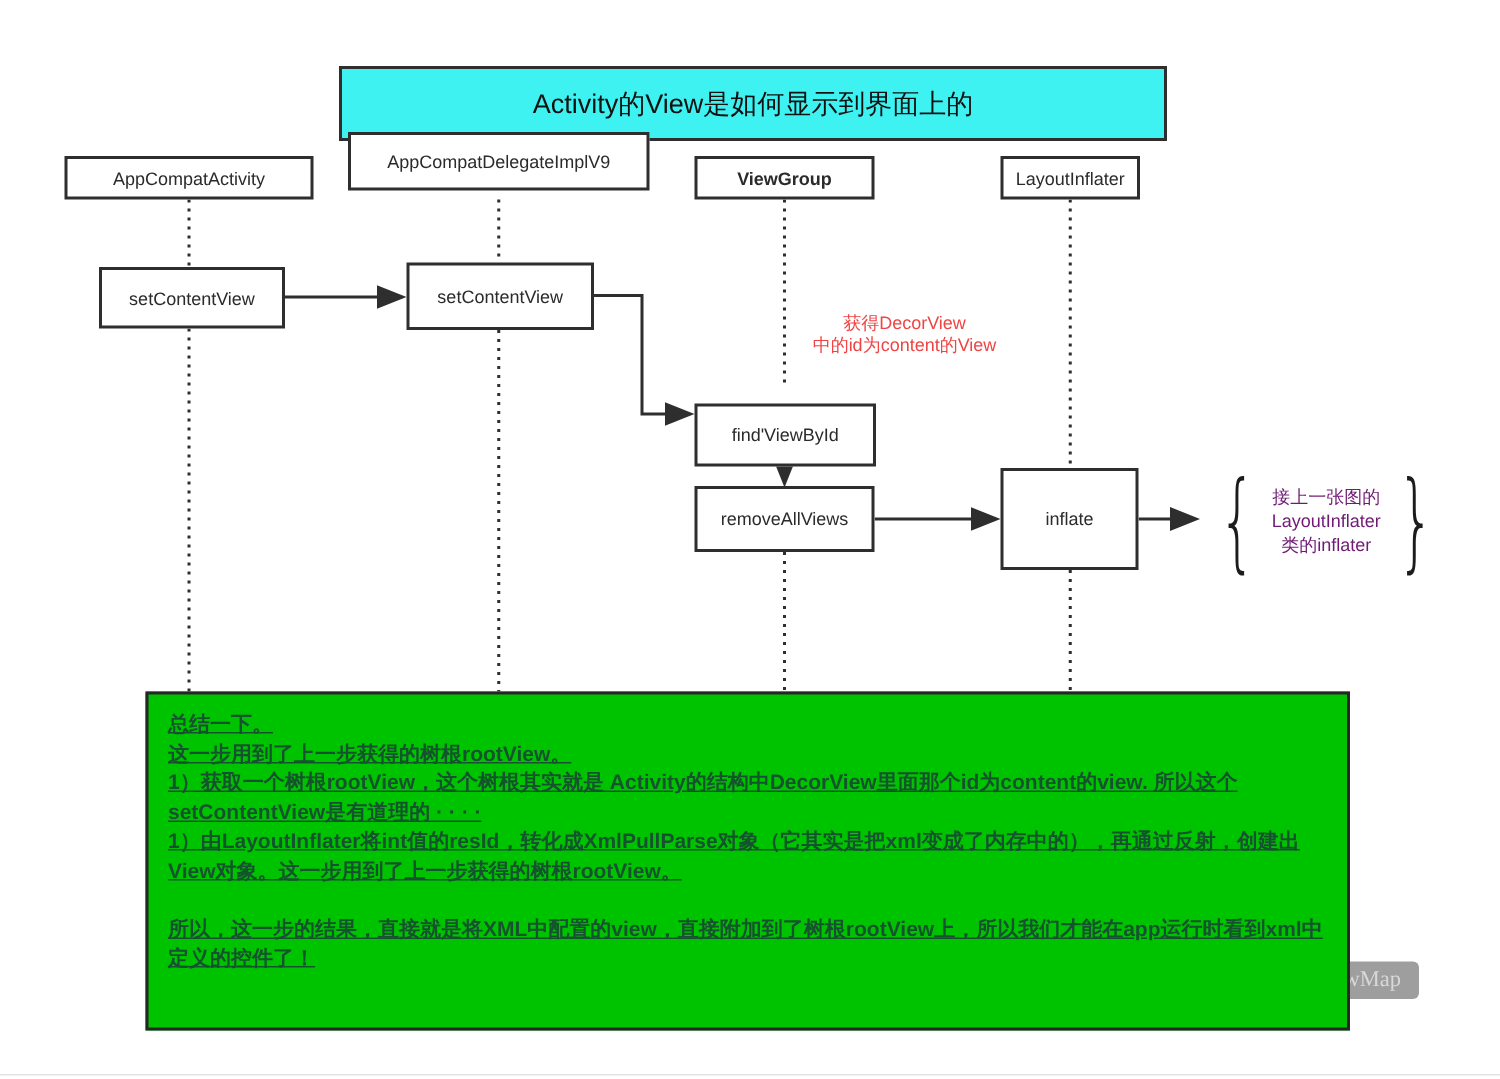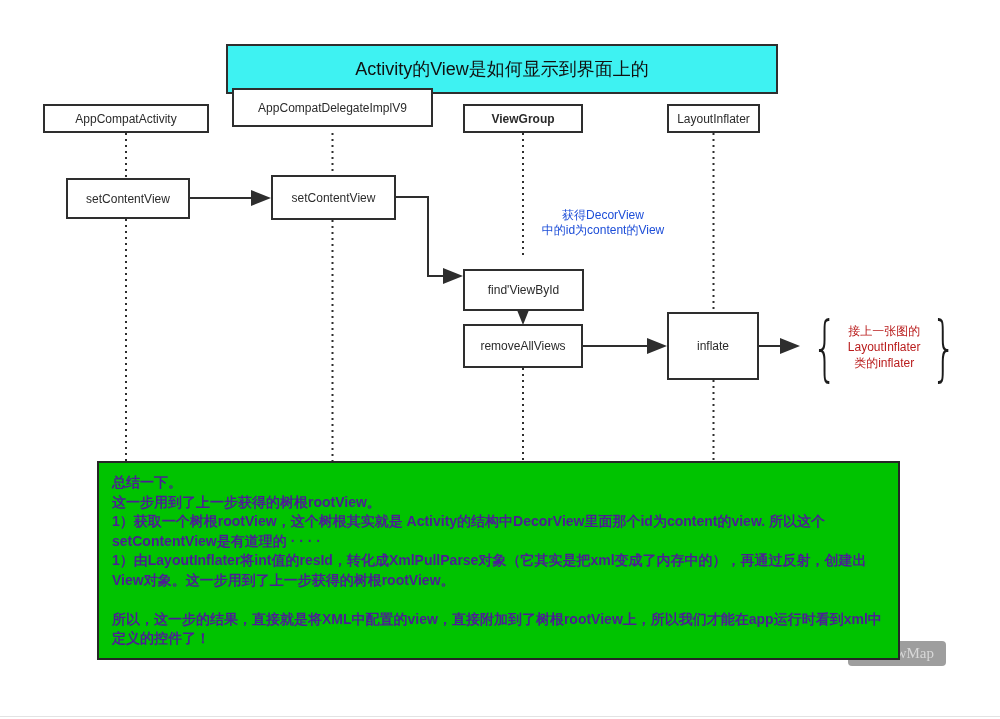--- a/index.html
+++ b/index.html
@@ -32,43 +32,44 @@
   .lane-h2{left:232px;top:88px;width:201px;height:39px;}
   .lane-h3{left:463px;top:104px;width:120px;height:29px;font-weight:bold;}
   .lane-h4{left:667px;top:104px;width:93px;height:29px;}
   .n-scv1{left:66px;top:178px;width:124px;height:41px;}
   .n-scv2{left:271px;top:175px;width:125px;height:45px;}
   .n-fvbi{left:463px;top:255px;width:121px;height:42px;margin-top:14px;}
   .n-rav{left:463px;top:324px;width:120px;height:44px;}
   .n-inf{left:667px;top:312px;width:92px;height:68px;}
   .decor-note{
     position:absolute;left:528px;top:208px;width:150px;
-    text-align:center;font-size:12px;line-height:15px;color:#1d4ed8;z-index:1;
+    text-align:center;font-size:12px;line-height:15px;color:#ef4444;z-index:1;
   }
   .brace-note{
     position:absolute;left:802px;top:315px;width:110px;height:64px;
     display:flex;align-items:center;justify-content:space-between;
     z-index:1;
   }
   .brace{
     font-family:"DejaVu Sans", sans-serif;
     font-size:72px;font-weight:300;color:#1c1c1c;
     transform:scaleX(0.55);line-height:60px;
     flex:0 0 auto;
   }
   .brace-text{
     flex:1 1 auto;text-align:center;
-    font-size:12px;line-height:16px;color:#b91c1c;
+    font-size:12px;line-height:16px;color:#701a75;
   }
   .summary-box{
-    position:absolute;left:97px;top:461px;width:803px;height:199px;
+    position:absolute;left:97px;top:461px;width:803px;height:226px;
     background:#00c300;border:2px solid #262626;box-sizing:border-box;
     padding:10px 13px;
-    color:#4c1d95;font-size:14px;line-height:19.5px;font-weight:bold;
+    color:#14532d;font-size:14px;line-height:19.5px;font-weight:bold;
     z-index:2;
+    text-decoration:underline;
   }
   .summary-line{min-height:19.5px;}
   .watermark{
     position:absolute;left:848px;top:641px;width:98px;height:25px;
     background:#9e9e9e;border-radius:4px;
     color:#d8d8d8;font-family:"Liberation Serif", serif;font-size:15px;
     line-height:25px;text-align:right;padding-right:12px;box-sizing:border-box;
     z-index:1;
   }
   .bottom-hairline{

